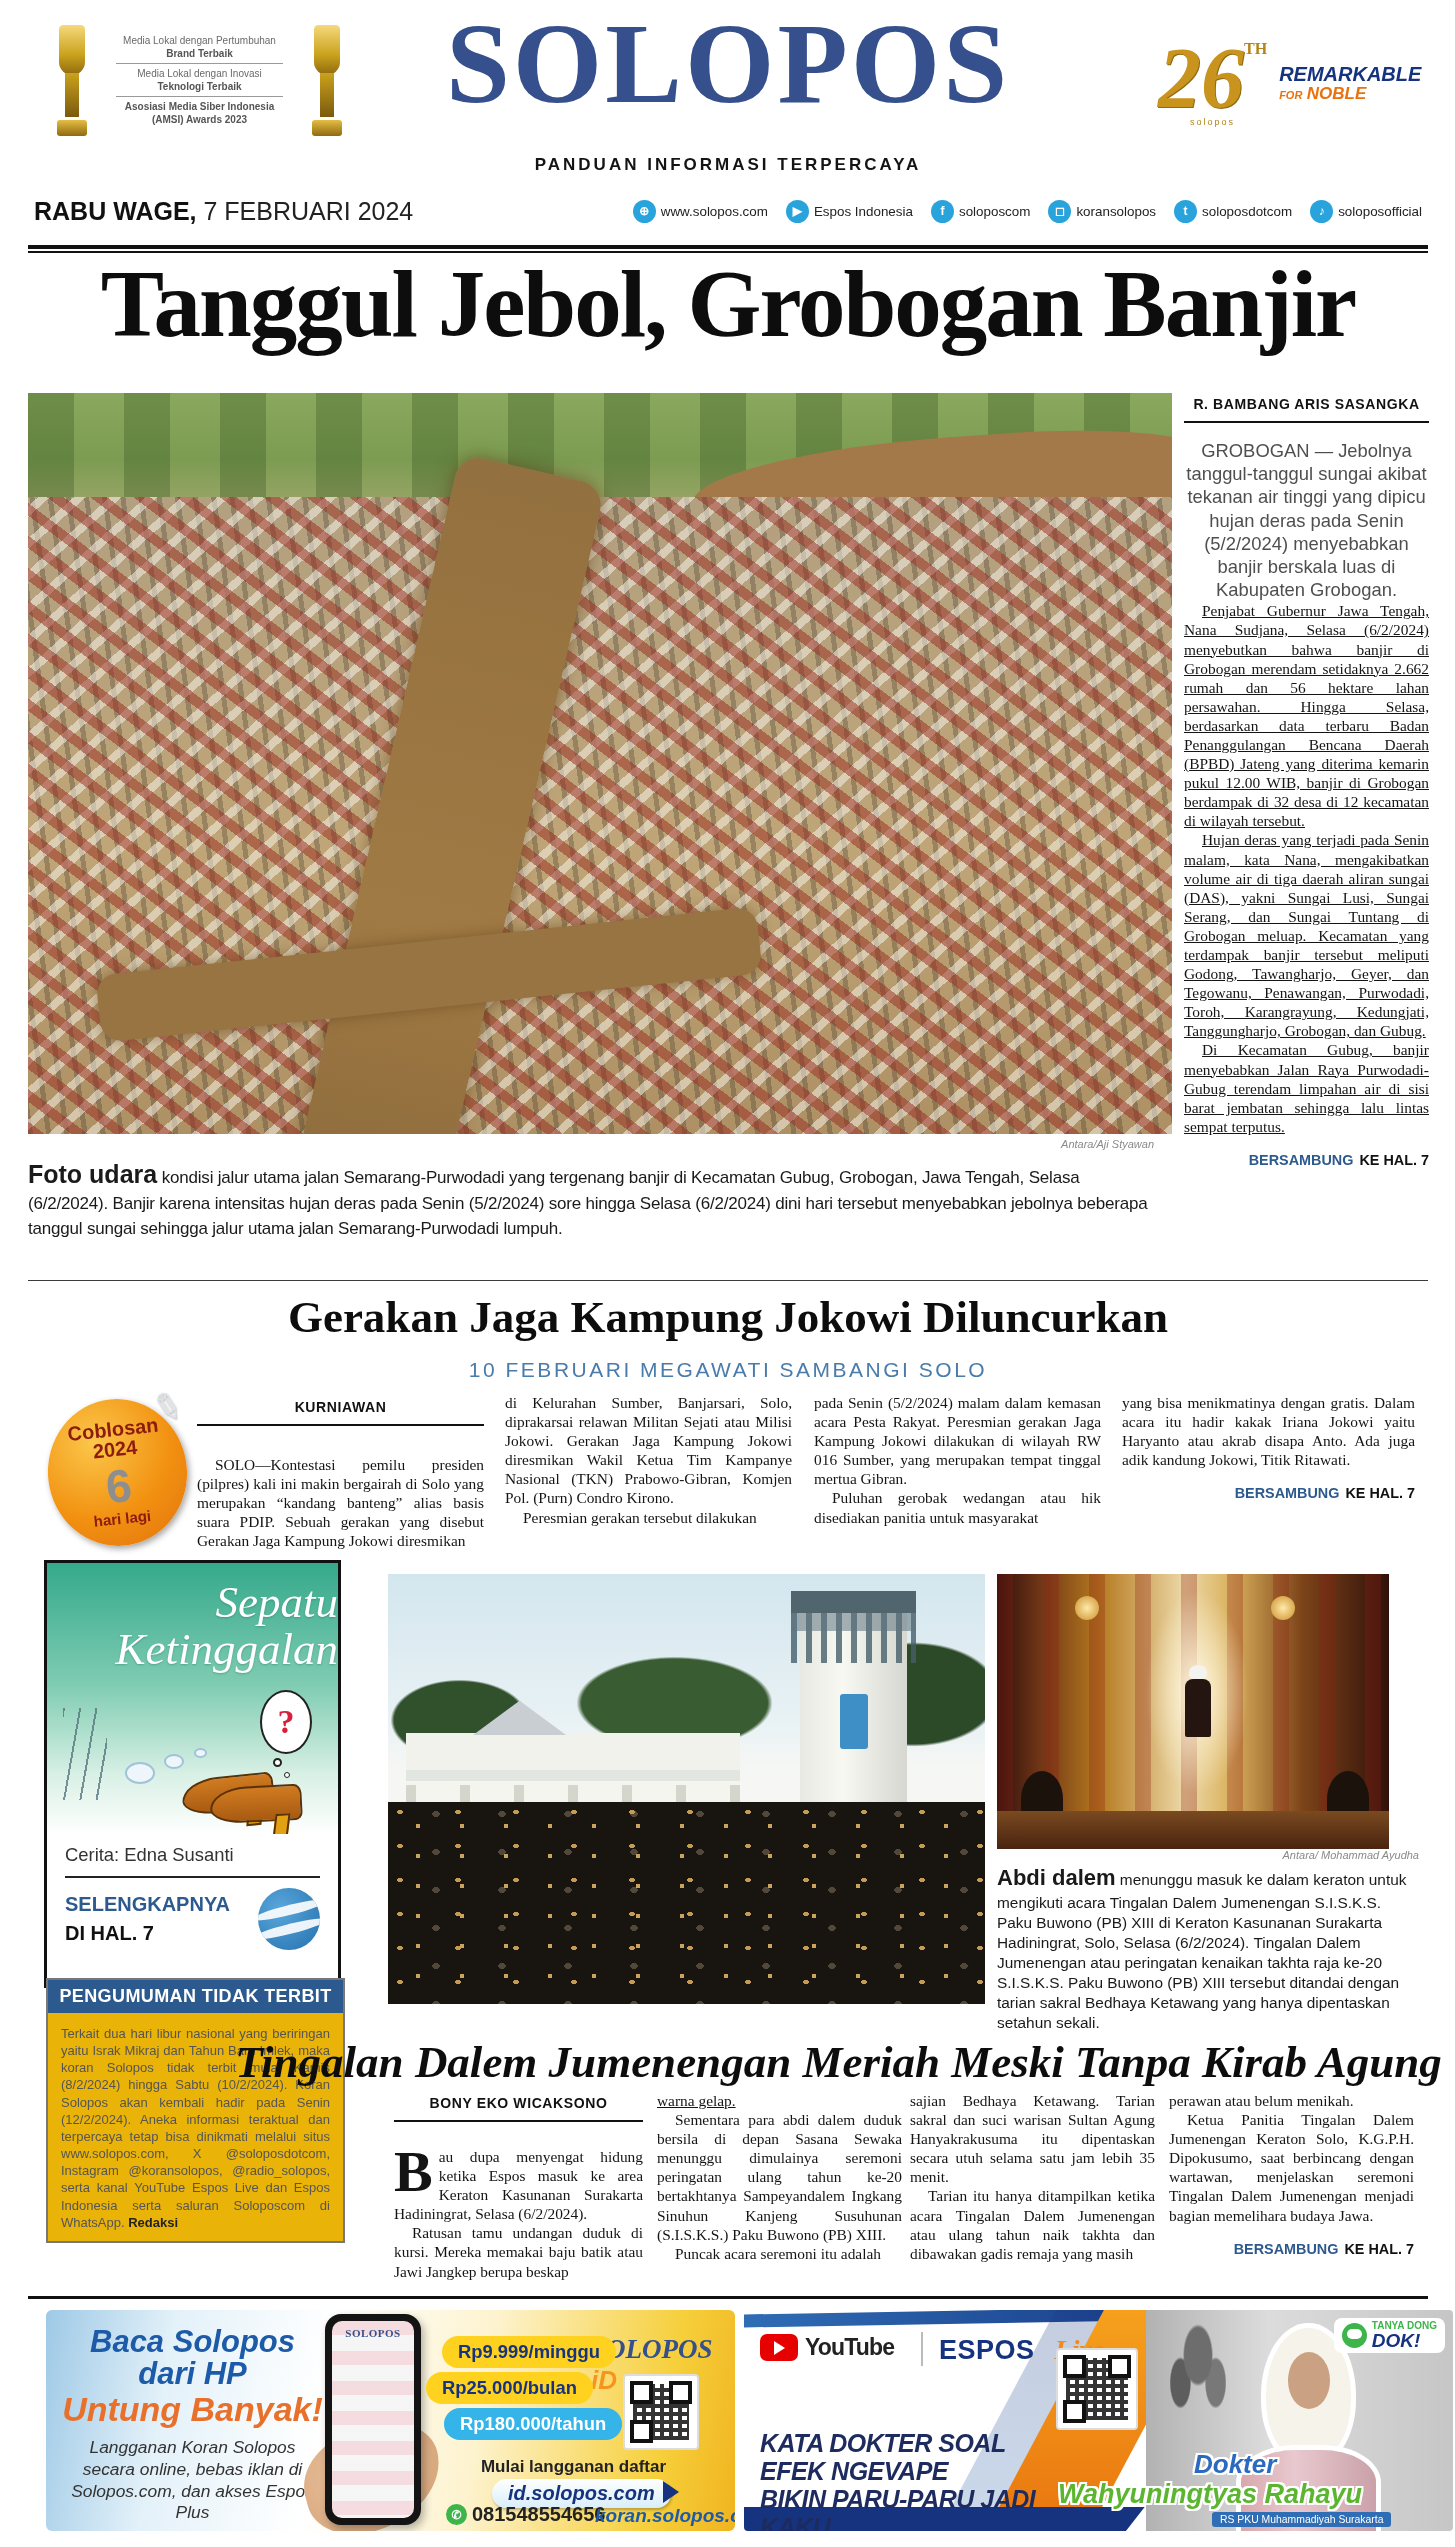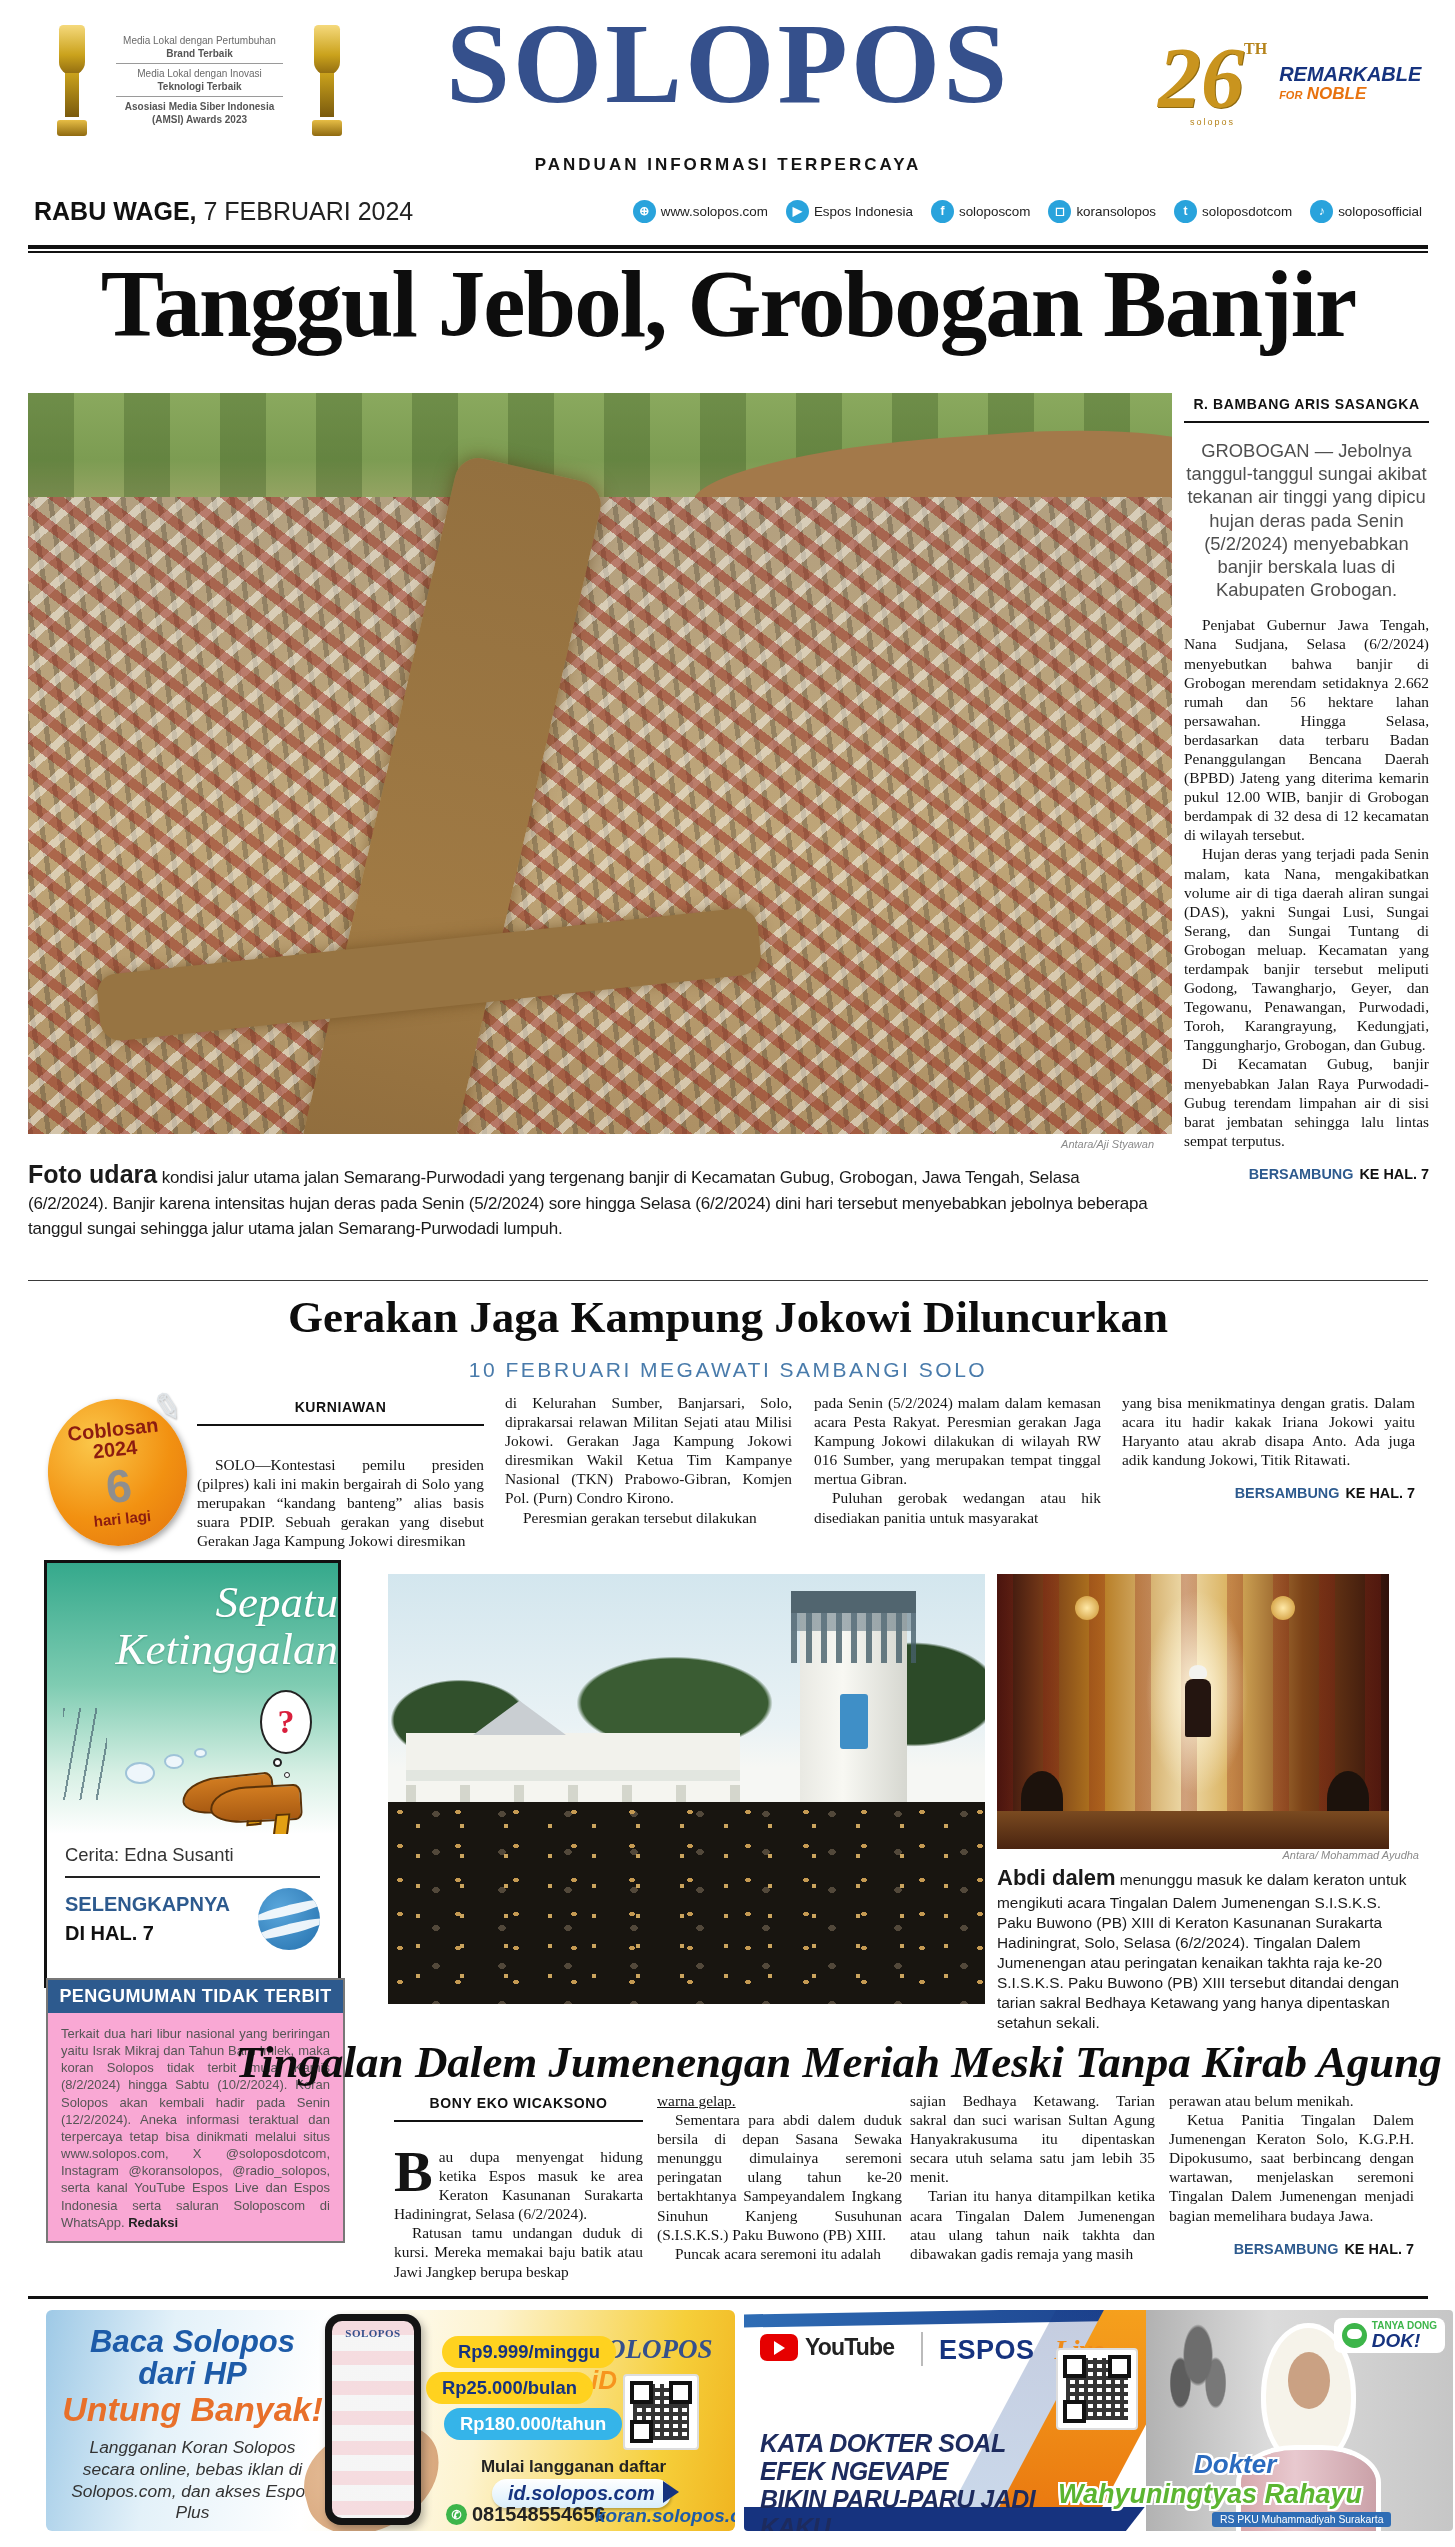--- a/index.html
+++ b/index.html
@@ -74,21 +74,21 @@
      transform:rotate(-6deg);border-radius:20px;box-shadow:0 0 14px rgba(90,60,20,.5);}
 
   #s1col{position:absolute;left:1184px;top:396px;width:245px;}
   .byline{font-family:"Liberation Sans",sans-serif;font-weight:bold;font-size:14px;
      letter-spacing:0.6px;text-align:center;color:#111;}
   .byline-rule{border-top:2px solid #111;margin-top:9px;}
   #s1lead{margin-top:16px;font-family:"Liberation Sans",sans-serif;font-size:18.4px;color:#4f4f4f;
      text-align:center;line-height:1.26;}
   .bodytxt{font-size:15.4px;line-height:1.24;text-align:justify;color:#141414;}
   .bodytxt p{margin:0;text-indent:18px;}
-  #s1body{margin-top:14px;}
+  #s1body{margin-top:0;text-decoration:underline;}
   .more{font-family:"Liberation Sans",sans-serif;font-weight:bold;font-size:14.4px;text-align:right;margin-top:16px;}
   .more .blue{color:#2d5a8e;}
   .more .blk{color:#111;margin-left:6px;}
 
   .credit{font-family:"Liberation Sans",sans-serif;font-style:italic;font-size:11px;color:#8a8a8a;text-align:right;}
   #credit1{position:absolute;left:28px;top:1138px;width:1126px;}
   #caption1{position:absolute;left:28px;top:1156px;width:1134px;font-family:"Liberation Sans",sans-serif;
      font-size:17px;line-height:1.45;color:#1a1a1a;letter-spacing:-0.2px;}
   .cap-lead{font-weight:bold;font-size:25px;letter-spacing:0;}
 
@@ -147,21 +147,21 @@
   .teaser-bottom{display:flex;justify-content:space-between;align-items:center;padding:0 18px;}
   .teaser-more1{font-family:"Liberation Sans",sans-serif;font-weight:bold;font-size:20px;color:#2d5a8e;}
   .teaser-more2{font-family:"Liberation Sans",sans-serif;font-weight:bold;font-size:20px;color:#111;margin-top:6px;}
   .globe{width:62px;height:62px;border-radius:50%;position:relative;overflow:hidden;
      background:radial-gradient(circle at 35% 35%,#5aa7dc,#2470ad);}
   .globe::before,.globe::after{content:"";position:absolute;left:-12%;width:124%;height:16%;
      background:#fff;border-radius:50%;transform:rotate(-14deg);opacity:.9;}
   .globe::before{top:28%;} .globe::after{top:58%;}
 
   
-  #announce{position:absolute;left:46px;top:1978px;width:299px;border:2px solid #777;background:#f9a8d4;}
+  #announce{position:absolute;left:46px;top:1978px;width:299px;border:2px solid #777;background:#eab308;}
   .ann-header{background:#2d5a8e;color:#fff;font-family:"Liberation Sans",sans-serif;font-weight:bold;
      font-size:18px;text-align:center;padding:6px 0;letter-spacing:0.4px;}
   .ann-body{padding:12px 13px 10px;font-family:"Liberation Sans",sans-serif;font-size:13px;
      color:#555;text-align:justify;line-height:1.32;}
   .ann-sign{font-weight:bold;color:#222;}
 
   
   #photo-crowd{left:388px;top:1574px;width:597px;height:430px;
      background:linear-gradient(180deg,#d3e6ee 0,#e9f2f5 35%,#f6f7f4 45%);}
   .pc-trees{position:absolute;top:10%;left:0;right:0;height:40%;

